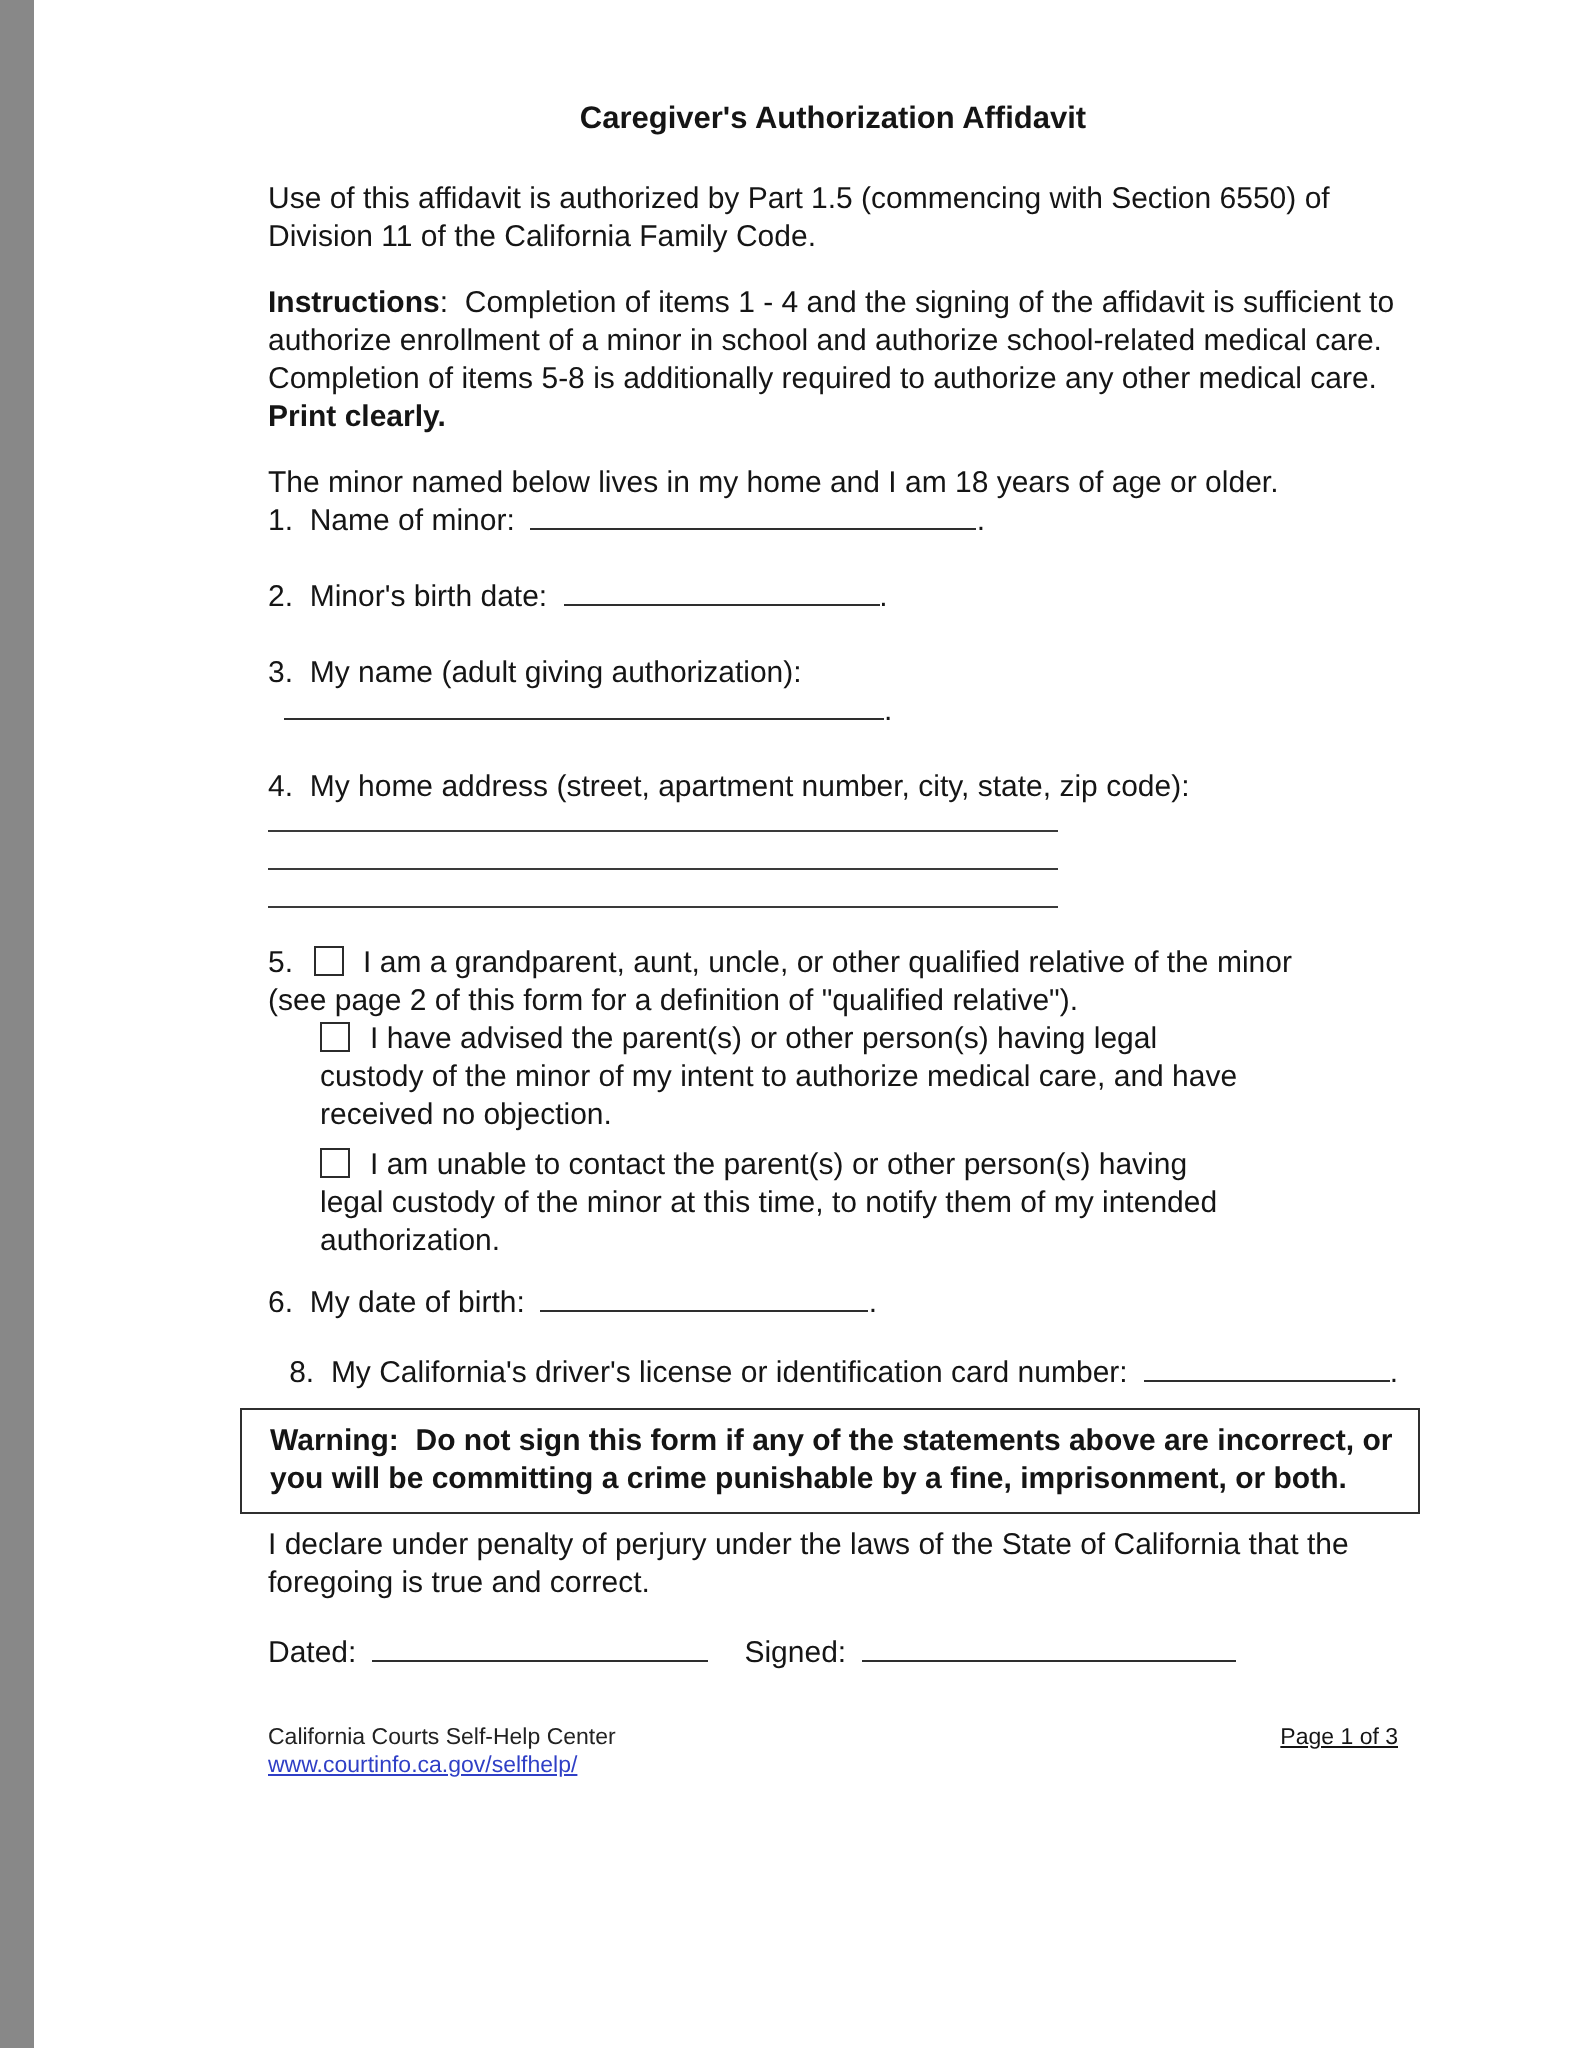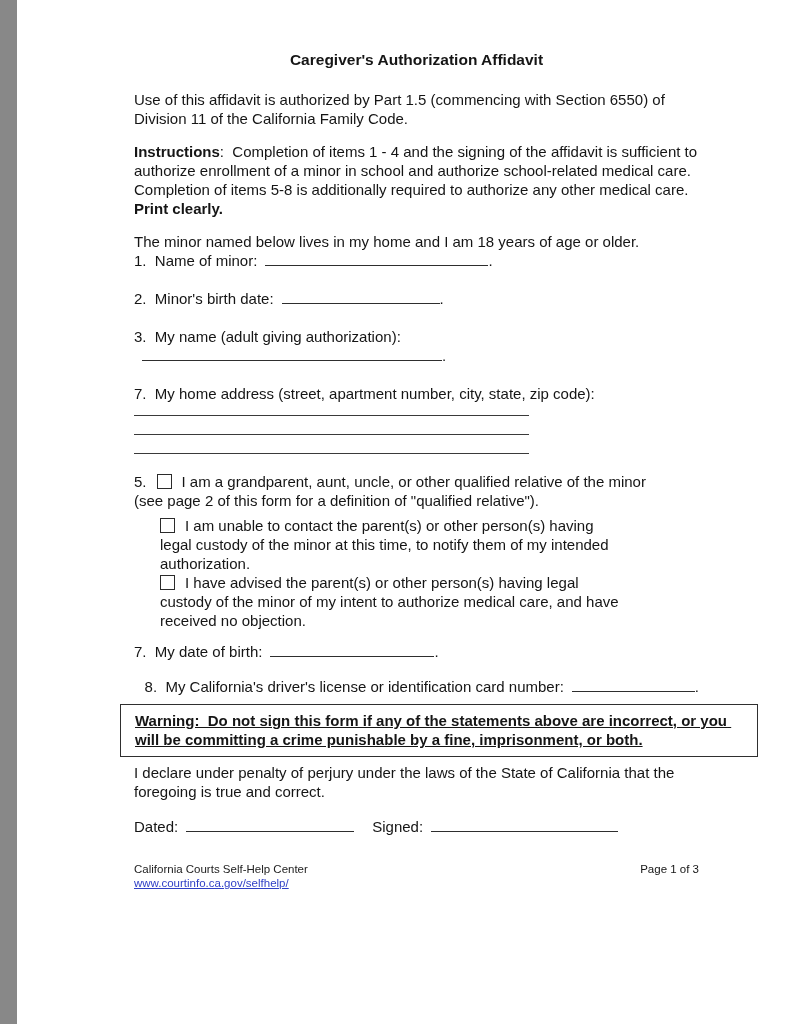--- a/index.html
+++ b/index.html
@@ -35,37 +35,36 @@
   .item5 .num{margin-right:10px;}
   .item6-label{margin-top:16px;margin-bottom:0;}
   .option{margin-left:26px;}
   .option1{width:470px;}
   .option2{width:460px;margin-top:6px;}
   .item7{margin-top:12px;}
   .item8{margin-top:16px;text-align:right;}
   .warning-box{
     box-sizing:border-box;
     margin:8px 0 0 -14px;
-    width:638px;
+    width:590px;
     border:1.6px solid #2f2f2f;
     padding:6px 12px 7px 14px;
     font-weight:bold;
-    text-decoration:underline;
   }
   .declaration{margin-top:6px;}
   .dated-row{margin-top:16px;}
   .signed-label{margin-left:18px;text-align:center;}
   .footer{
     margin-top:26px;
     display:flex;justify-content:space-between;align-items:flex-start;
     font-size:11.5px;line-height:14px;
   }
   .footer-left{color:#222;}
   .link{color:#2f3fc6;text-decoration:underline;cursor:pointer;}
-  .footer-right{display:flex;flex-direction:column;align-items:flex-end;}
+  .footer-right{display:flex;flex-direction:column;align-items:flex-end;text-decoration:underline;}
   .page-num{margin-bottom:5px;}
   .legalnet-box{
     border:1px solid #3a3a3a;
     outline:1px solid #3a3a3a;
     outline-offset:1px;
     padding:2px 6px;
     font-size:10.5px;line-height:13px;
     color:#222;
     margin-right:-12px;
     margin-top:1px;
@@ -84,39 +83,39 @@
   <p class="para"><span class="bold" data-bind="doc.instructions.label">Instructions</span><span data-bind="doc.instructions.separator">:  </span><span data-bind="doc.instructions.body">Completion of items 1 - 4 and the signing of the affidavit is sufficient to authorize enrollment of a minor in school and authorize school-related medical care.  Completion of items 5-8 is additionally required to authorize any other medical care.  </span><span class="bold" data-bind="doc.instructions.emphasis">Print clearly.</span></p>
 
   <div data-bind="doc.minor_statement">The minor named below lives in my home and I am 18 years of age or older.</div>
 
   <div class="row"><span data-bind="doc.items.item1_label">1.  Name of minor:</span><span class="blank w223"></span><span data-bind="doc.period">.</span></div>
 
   <div class="row mt19"><span data-bind="doc.items.item2_label">2.  Minor's birth date:</span><span class="blank w158"></span><span data-bind="doc.period">.</span></div>
 
   <div class="row mt19"><span data-bind="doc.items.item3_label">3.  My name (adult giving authorization):</span><span class="blank w300"></span><span data-bind="doc.period">.</span></div>
 
-  <div class="row mt19"><span data-bind="doc.items.item4_label">7.  My home address (street, apartment number, city, state, zip code):</span></div>
+  <div class="row mt19"><span data-bind="doc.items.item4_label">4.  My home address (street, apartment number, city, state, zip code):</span></div>
 
   <div class="addr-block">
     <div class="address-line"></div>
     <div class="address-line"></div>
     <div class="address-line"></div>
   </div>
 
   <div class="item5">
     <div class="row"><span class="num" data-bind="doc.items.item5_number">5.</span><span class="checkbox"></span><span data-bind="doc.items.item5_statement">I am a grandparent, aunt, uncle, or other qualified relative of the minor</span></div>
     <div data-bind="doc.items.item5_statement_line2">(see page 2 of this form for a definition of "qualified relative").</div>
   </div>
 
 
+  <div class="option option1"><span class="checkbox"></span><span data-bind="doc.items.item6_option1">I have advised the parent(s) or other person(s) having legal custody of the minor of my intent to authorize medical care, and have received no objection.</span></div>
+
   <div class="option option2"><span class="checkbox"></span><span data-bind="doc.items.item6_option2">I am unable to contact the parent(s) or other person(s) having legal custody of the minor at this time, to notify them of my intended authorization.</span></div>
 
-  <div class="option option1"><span class="checkbox"></span><span data-bind="doc.items.item6_option1">I have advised the parent(s) or other person(s) having legal custody of the minor of my intent to authorize medical care, and have received no objection.</span></div>
-
-  <div class="row item7"><span data-bind="doc.items.item7_label">7.  My date of birth:</span><span class="blank w164"></span><span data-bind="doc.period">.</span></div>
+  <div class="row item7"><span data-bind="doc.items.item7_label">6.  My date of birth:</span><span class="blank w164"></span><span data-bind="doc.period">.</span></div>
 
   <div class="row item8"><span data-bind="doc.items.item8_label">8.  My California's driver's license or identification card number:</span><span class="blank w123"></span><span data-bind="doc.period">.</span></div>
 
   <div class="warning-box"><span data-bind="doc.warning">Warning:  Do not sign this form if any of the statements above are incorrect, or you will be committing a crime punishable by a fine, imprisonment, or both.</span></div>
 
   <p class="para declaration" data-bind="doc.declaration" style="margin-bottom:0;">I declare under penalty of perjury under the laws of the State of California that the foregoing is true and correct.</p>
 
   <div class="row dated-row"><span data-bind="doc.dated_label">Dated:</span><span class="blank w168"></span><span class="signed-label" data-bind="doc.signed_label">Signed:</span><span class="blank w187"></span></div>
 
   <div class="footer">

